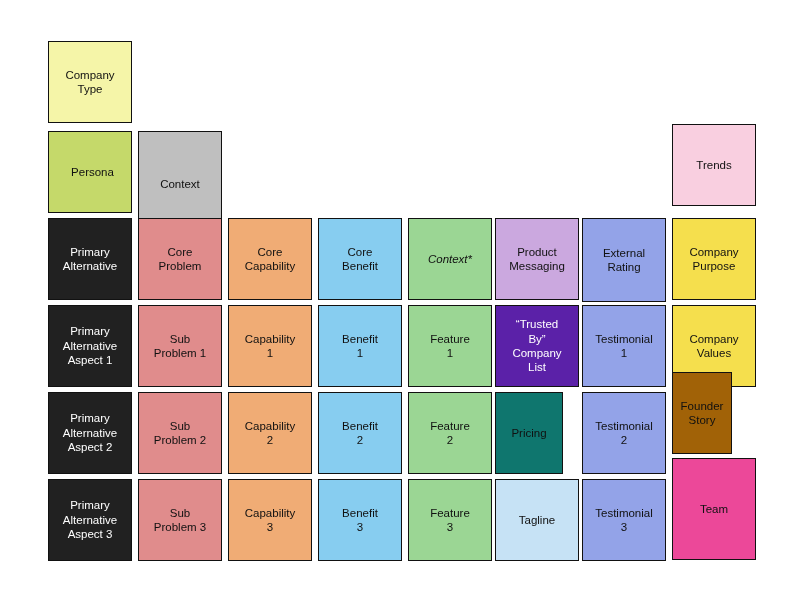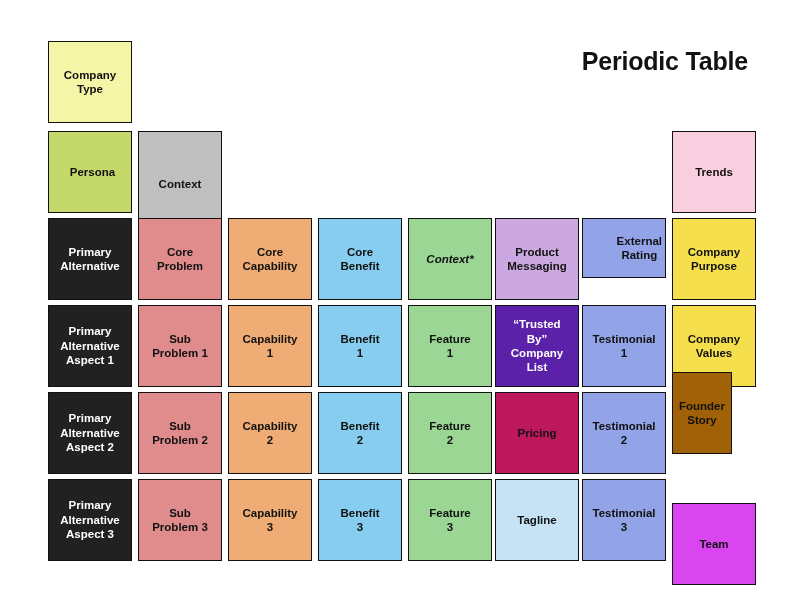--- a/index.html
+++ b/index.html
@@ -44,54 +44,53 @@
   }
   .cell {
     position: absolute;
     border: 1.5px solid #111111;
     box-sizing: border-box;
     display: flex;
     align-items: center;
     justify-content: center;
     text-align: center;
     font-size: 11.5px;
-    font-weight: bold;
+    font-weight: normal;
     line-height: 1.25;
     color: #111111;
     padding: 3px;
   }
   .cell.italic {
     font-style: italic;
   }
   .cell span {
     display: block;
     white-space: pre-line;
   }
 </style>
 </head>
 <body>
 
 <div id="canvas">
 
   <div class="title-block">
-    <div class="title-line1">Periodic Table</div>
   </div>
 
   <div id="cells-layer">
       <div class="cell" style="left: 48px; top: 41px; width: 84px; height: 82px; background: rgb(245, 245, 168); color: rgb(17, 17, 17);">
         <span>Company
 Type</span>
       </div>
       <div class="cell" style="left: 48px; top: 131px; width: 84px; height: 82px; background: rgb(197, 217, 106); color: rgb(17, 17, 17); padding-left: 8px;">
         <span>Persona</span>
       </div>
       <div class="cell" style="left: 138px; top: 131px; width: 84px; height: 106px; background: rgb(191, 191, 191); color: rgb(17, 17, 17);">
         <span>Context</span>
       </div>
-      <div class="cell" style="left: 672px; top: 131px; width: 84px; height: 82px; background: rgb(249, 207, 224); color: rgb(17, 17, 17);">
+      <div class="cell" style="left: 672px; top: 124px; width: 84px; height: 82px; background: rgb(249, 207, 224); color: rgb(17, 17, 17);">
         <span>Trends</span>
       </div>
       <div class="cell" style="left: 48px; top: 218px; width: 84px; height: 82px; background: rgb(33, 33, 33); color: rgb(255, 255, 255);">
         <span>Primary
 Alternative</span>
       </div>
       <div class="cell" style="left: 138px; top: 218px; width: 84px; height: 82px; background: rgb(224, 140, 140); color: rgb(17, 17, 17);">
         <span>Core
 Problem</span>
       </div>
@@ -103,21 +102,21 @@
         <span>Core
 Benefit</span>
       </div>
       <div class="cell italic" style="left: 408px; top: 218px; width: 84px; height: 82px; background: rgb(155, 214, 148); color: rgb(17, 17, 17);">
         <span>Context*</span>
       </div>
       <div class="cell" style="left: 495px; top: 218px; width: 84px; height: 82px; background: rgb(203, 168, 223); color: rgb(17, 17, 17);">
         <span>Product
 Messaging</span>
       </div>
-      <div class="cell" style="left: 582px; top: 218px; width: 84px; height: 60px; background: rgb(147, 163, 232); color: rgb(17, 17, 17); justify-content: flex-end;">
+      <div class="cell" style="left: 582px; top: 218px; width: 84px; height: 84px; background: rgb(147, 163, 232); color: rgb(17, 17, 17);">
         <span>External
 Rating</span>
       </div>
       <div class="cell" style="left: 672px; top: 218px; width: 84px; height: 82px; background: rgb(245, 223, 77); color: rgb(17, 17, 17);">
         <span>Company
 Purpose</span>
       </div>
       <div class="cell" style="left: 48px; top: 305px; width: 84px; height: 82px; background: rgb(33, 33, 33); color: rgb(255, 255, 255);">
         <span>Primary
 Alternative
@@ -167,21 +166,21 @@
 2</span>
       </div>
       <div class="cell" style="left: 318px; top: 392px; width: 84px; height: 82px; background: rgb(135, 205, 240); color: rgb(17, 17, 17);">
         <span>Benefit
 2</span>
       </div>
       <div class="cell" style="left: 408px; top: 392px; width: 84px; height: 82px; background: rgb(155, 214, 148); color: rgb(17, 17, 17);">
         <span>Feature
 2</span>
       </div>
-      <div class="cell" style="left: 495px; top: 392px; width: 84px; height: 82px; background: #be185d; color: rgb(17, 17, 17);">
+      <div class="cell" style="left: 495px; top: 392px; width: 68px; height: 82px; background: #0f766e; color: rgb(17, 17, 17);">
         <span>Pricing</span>
       </div>
       <div class="cell" style="left: 582px; top: 392px; width: 84px; height: 82px; background: rgb(147, 163, 232); color: rgb(17, 17, 17);">
         <span>Testimonial
 2</span>
       </div>
       <div class="cell" style="left: 672px; top: 372px; width: 60px; height: 82px; background: #a16207; color: rgb(17, 17, 17);">
         <span>Founder
 Story</span>
       </div>
@@ -206,18 +205,18 @@
         <span>Feature
 3</span>
       </div>
       <div class="cell" style="left: 495px; top: 479px; width: 84px; height: 82px; background: rgb(198, 226, 245); color: rgb(17, 17, 17);">
         <span>Tagline</span>
       </div>
       <div class="cell" style="left: 582px; top: 479px; width: 84px; height: 82px; background: rgb(147, 163, 232); color: rgb(17, 17, 17);">
         <span>Testimonial
 3</span>
       </div>
-      <div class="cell" style="left: 672px; top: 503px; width: 84px; height: 82px; background: #d946ef; color: rgb(17, 17, 17);">
+      <div class="cell" style="left: 672px; top: 458px; width: 84px; height: 102px; background: #ec4899; color: rgb(17, 17, 17);">
         <span>Team</span>
       </div>
     </div>
 
 </div>
 
 </body></html>

